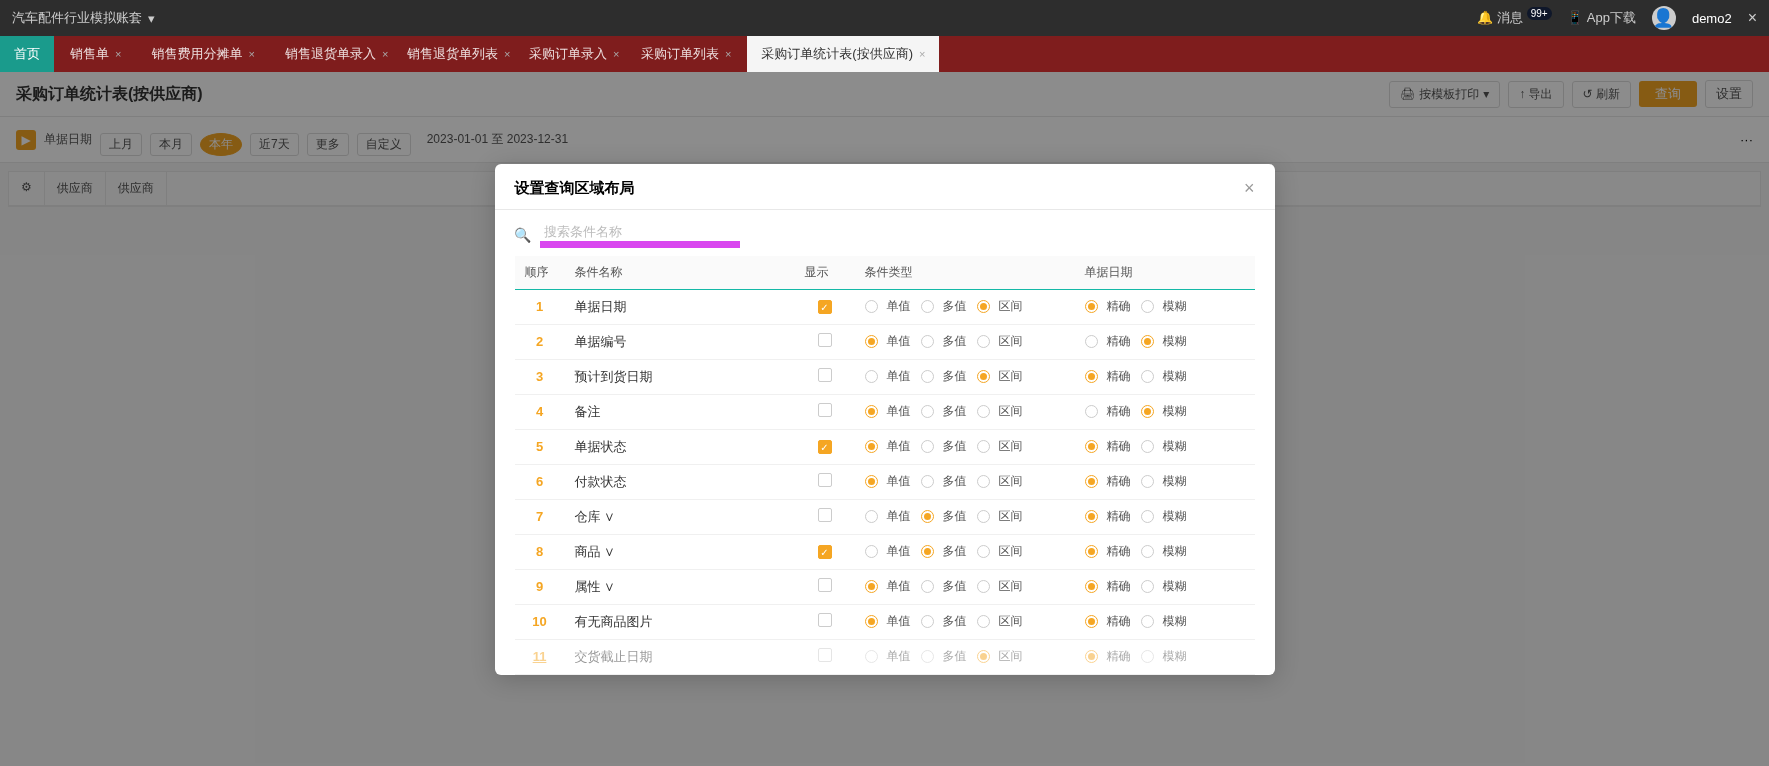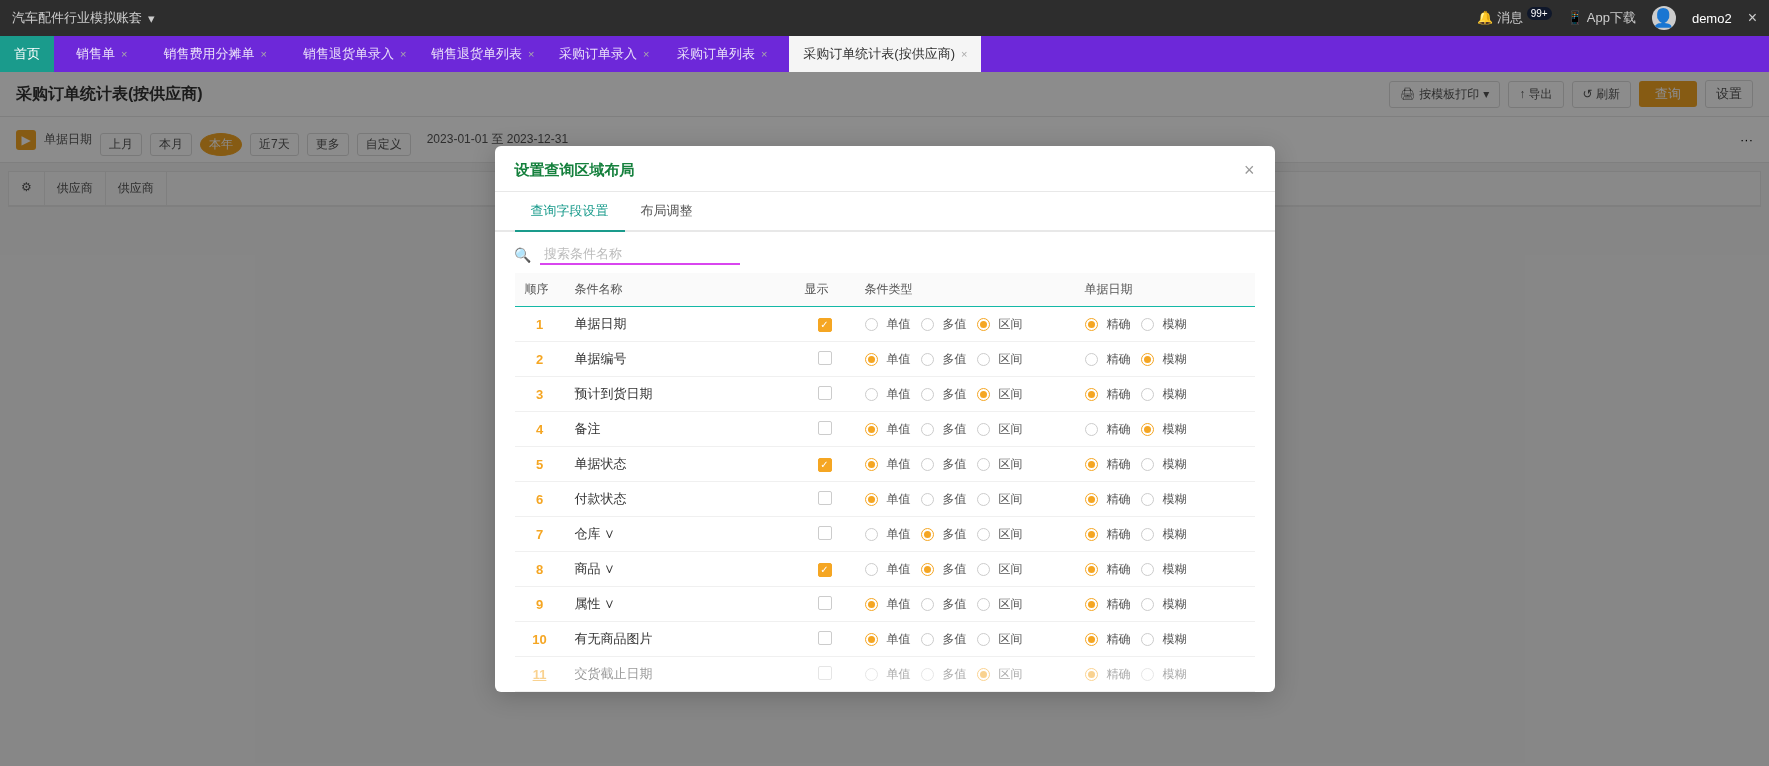--- a/index.html
+++ b/index.html
@@ -13,25 +13,25 @@
       align-items: center;
       padding: 0 12px;
       justify-content: space-between;
     }
     .top-nav-left { color: #ccc; font-size: 13px; display: flex; align-items: center; gap: 6px; }
     .top-nav-right { display: flex; align-items: center; gap: 16px; color: #ccc; font-size: 13px; }
 
     
     .tab-bar {
       height: 36px;
-      background: #6d28d9;
+      background: #7f1d1d;
       display: flex;
       align-items: center;
       padding: 0 0;
-      gap: 8px;
+      gap: 2px;
     }
     .tab-item {
       height: 36px;
       display: flex;
       align-items: center;
       padding: 0 14px;
       color: rgba(255,255,255,0.85);
       cursor: pointer;
       font-size: 13px;
       white-space: nowrap;
@@ -117,21 +117,21 @@
       display: flex;
       flex-direction: column;
     }
     .modal-header {
       display: flex;
       align-items: center;
       justify-content: space-between;
       padding: 14px 20px 10px;
       border-bottom: 1px solid #e8e8e8;
     }
-    .modal-title { font-size: 15px; font-weight: bold; color: #15803d; }
+    .modal-title { font-size: 15px; font-weight: bold; color: #000000; }
     .modal-close { cursor: pointer; color: #999; font-size: 18px; background: none; border: none; }
 
     
     .modal-tabs {
       display: flex;
       padding: 0 20px;
       border-bottom: 2px solid #e8e8e8;
       gap: 0;
     }
     .modal-tab {
@@ -150,21 +150,21 @@
     
     .modal-search {
       padding: 12px 20px 8px;
       display: flex;
       align-items: center;
       gap: 8px;
     }
     .modal-search-icon { color: #999; font-size: 14px; }
     .modal-search input {
       border: none;
-      border-bottom: 2px solid #d946ef;
+      border-bottom: 7px solid #d946ef;
       outline: none;
       font-size: 13px;
       color: #333;
       padding: 2px 4px;
       width: 200px;
     }
     .modal-search input::placeholder { color: #bbb; }
 
     
     .modal-table {
@@ -387,28 +387,20 @@
   </div>
 
   <div class="overlay">
     <div class="modal">
 
       <div class="modal-header">
         <span class="modal-title">设置查询区域布局</span>
         <button class="modal-close">×</button>
       </div>
 
-      <div class="modal-tabs">
-        <div class="modal-tab active">
-          <span>查询字段设置</span>
-        </div>
-        <div class="modal-tab">
-          <span>布局调整</span>
-        </div>
-      </div>
 
       <div class="modal-search">
         <span class="modal-search-icon">🔍</span>
         <input type="text" placeholder="搜索条件名称" style="">
       </div>
 
       <div class="modal-table">
         <table>
           <thead>
             <tr>

